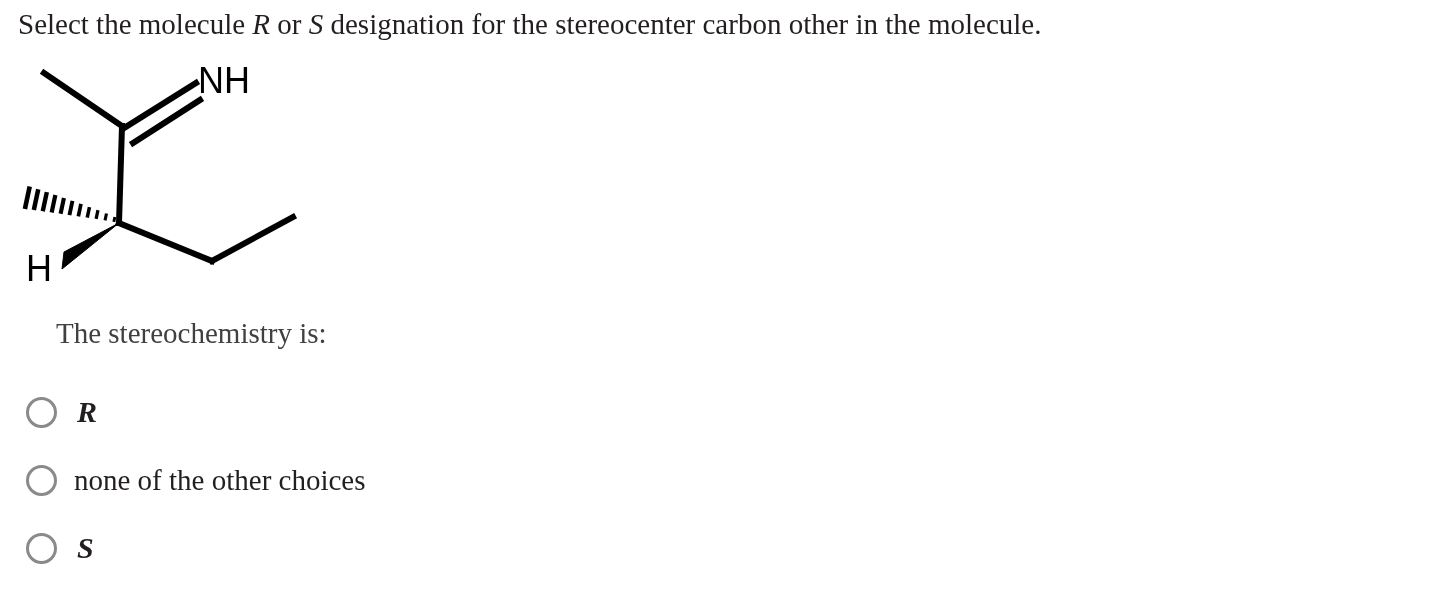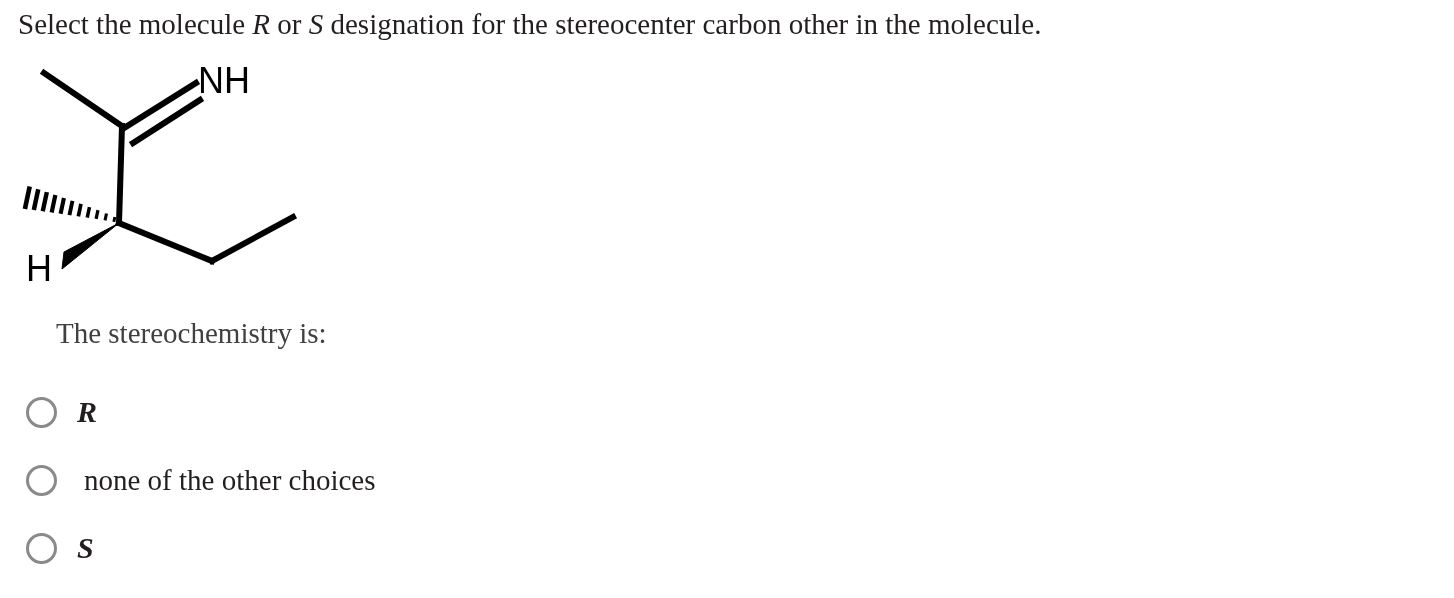--- a/index.html
+++ b/index.html
@@ -81,21 +81,21 @@
     border: 3px solid #8a8a8a;
     background: #ffffff;
     box-sizing: border-box;
     margin-right: 0px;
     cursor: pointer;
   }
   .option-label {
     font-size: 29px;
     line-height: 34px;
     color: #231f20;
-    padding-left: 27px;
+    padding-left: 17px;
     white-space: nowrap;
     cursor: pointer;
   }
   .option-label.symbol {
     font-style: italic;
     font-weight: bold;
     font-size: 30px;
     padding-left: 20px;
   }
 </style>

